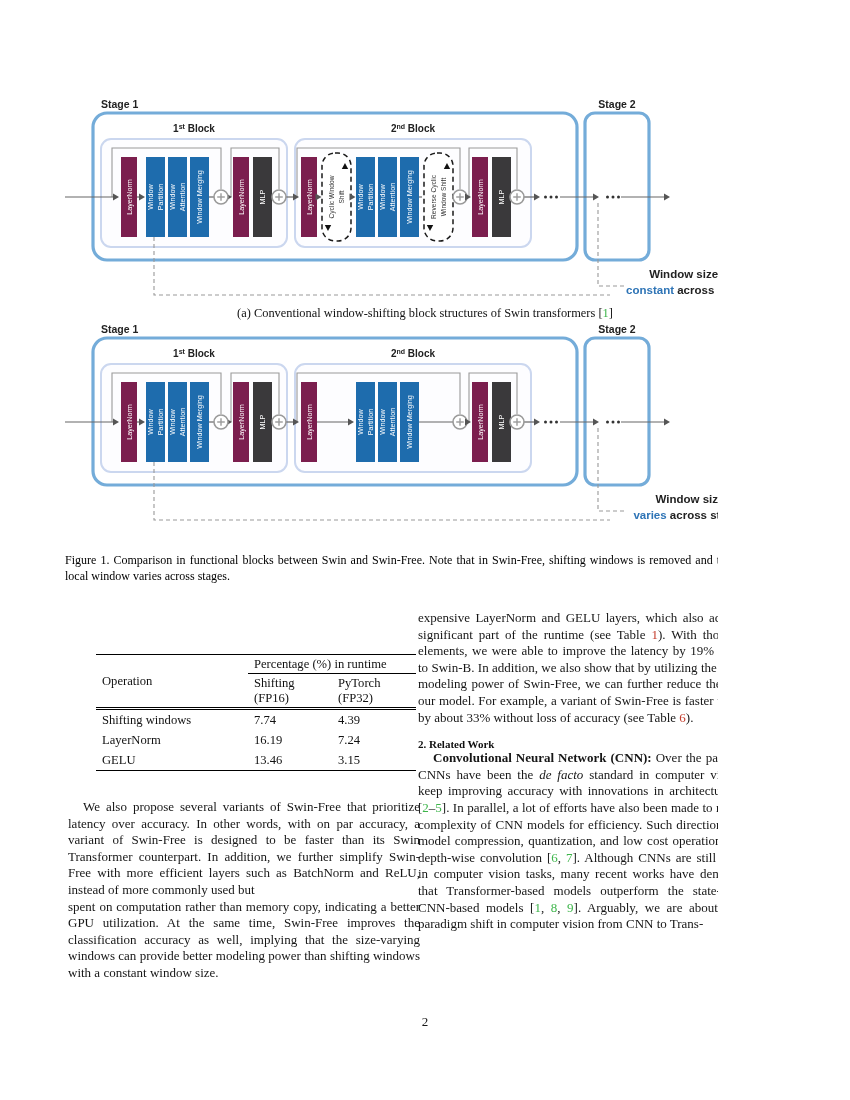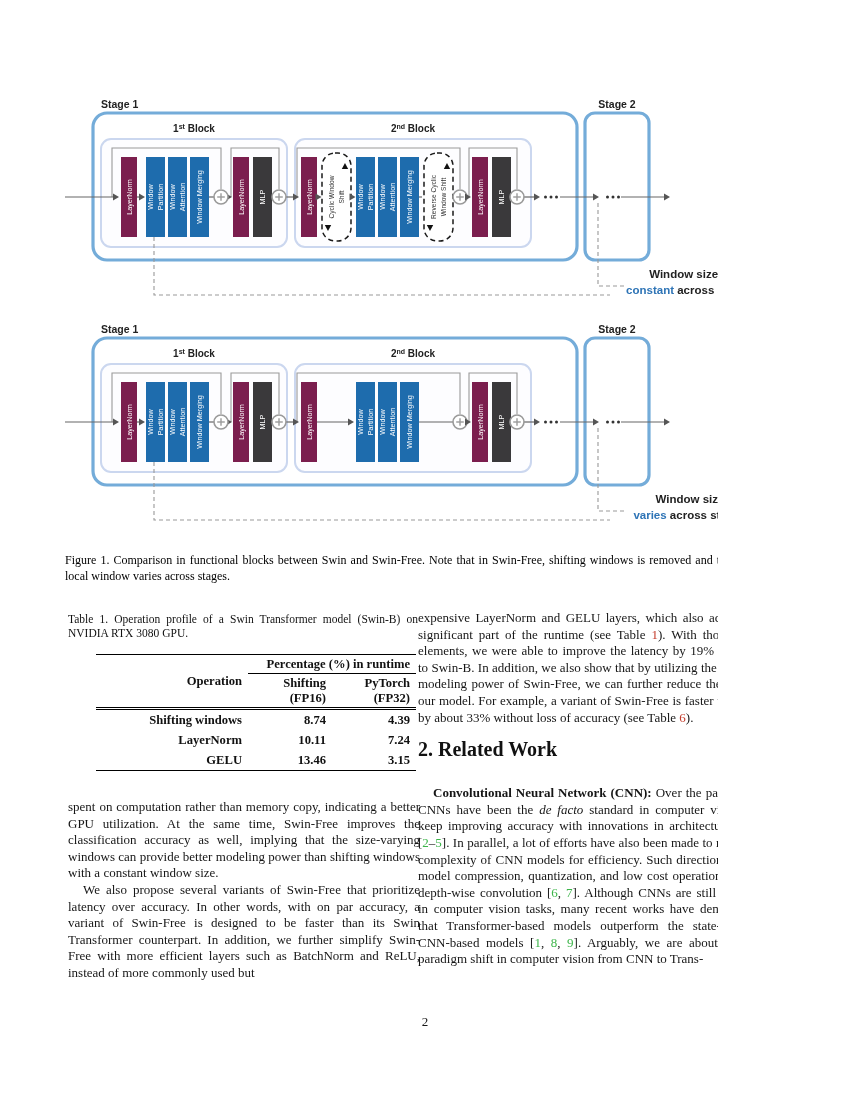--- a/index.html
+++ b/index.html
@@ -7,29 +7,29 @@
         font-family:"Liberation Serif",serif;color:#161616;}
   #fig-svg{position:absolute;left:0;top:0;}
   .cap{position:absolute;left:0;width:850px;text-align:center;font-size:12.4px;color:#111;}
   .figcap{position:absolute;left:65px;width:722px;font-size:12px;line-height:15.6px;
           text-align:justify;color:#000000;}
   .tabcap{position:absolute;left:68px;width:350px;font-size:11.5px;line-height:14.2px;
           text-align:justify;color:#111;}
   .col{position:absolute;width:352px;}
   .body{margin:0;font-size:13px;line-height:16.6px;text-align:justify;}
   .indent{text-indent:15px;}
-  h2{font-size:20px;margin:12px 0 24px 0;font-family:"Liberation Serif",serif;color:#111;}
+  h2{font-size:11px;margin:12px 0 0 0;font-family:"Liberation Serif",serif;color:#111;}
   .s-bold{font-weight:bold;}
   .s-italic{font-style:italic;}
   .s-green{color:#3DB54A;}
   .s-red{color:#C43C2C;}
   table.t1{position:absolute;left:96px;top:654px;border-collapse:collapse;
            font-family:"Liberation Serif",serif;font-size:12.6px;color:#111;
            border-top:1.4px solid #000;}
-  .t1 th,.t1 td{font-weight:bold;text-align:right;padding:1.5px 6px;}
+  .t1 th,.t1 td{font-weight:normal;text-align:left;padding:1.5px 6px;}
   .t1 th.op{width:140px;}
   .t1 th.grp{border-bottom:1px solid #000;}
   .t1 th.sub{width:72px;white-space:pre-line;line-height:15px;}
   .t1 thead tr:last-child th, .t1 th.op{border-bottom:3px double #000;}
   .t1 tbody tr:last-child td{border-bottom:1.4px solid #000;}
   .t1 tbody td{padding-top:2.5px;padding-bottom:2.5px;}
   .pagenum{position:absolute;left:0;top:1014px;width:850px;text-align:center;font-size:13px;}
 </style>
 </head>
 <body>
@@ -207,59 +207,59 @@
         <circle cx="517" cy="422" r="7" fill="#fff" stroke="#9A9A9A" stroke-width="1.6"></circle>
         <line x1="513.2" y1="422" x2="520.8" y2="422" stroke="#9A9A9A" stroke-width="1.4"></line>
         <line x1="517" y1="418.2" x2="517" y2="425.8" stroke="#9A9A9A" stroke-width="1.4"></line>
         <polyline points="154,462 154,520 610,520" fill="none" stroke="#999999" stroke-width="1.1" stroke-dasharray="4 3"></polyline>
         <polyline points="598,428 598,511 626,511" fill="none" stroke="#999999" stroke-width="1.1" stroke-dasharray="4 3"></polyline>
         <text x="690" y="503" text-anchor="middle" font-size="11.5" font-weight="600" font-family="&quot;Liberation Sans&quot;,sans-serif" fill="#222">Window size</text>
         <text x="690" y="519" text-anchor="middle" font-size="11.5" font-weight="600" font-family="&quot;Liberation Sans&quot;,sans-serif" fill="#222"><tspan fill="#2E74B6">varies</tspan><tspan> across stages</tspan></text>
       </g>
     </svg>
 
+  <div class="cap" style="top:306px"><span>(a) Conventional window-shifting block structures of Swin transformers [</span><span class="s-green">1</span><span>]</span></div>
   <div class="figcap" style="top:553px">Figure 1. Comparison in functional blocks between Swin and Swin-Free. Note that in Swin-Free, shifting windows is removed and the size of the local window varies across stages.</div>
 
-  <div class="tabcap" style="top:612px">Table 1. Operation profile of a Swin Transformer model (Swin-B) on NVIDIA RTX 3080 GPU.</div>
 
   <table class="t1">
     <thead>
       <tr>
         <th rowspan="2" class="op">Operation</th>
         <th colspan="2" class="grp">Percentage (%) in runtime</th>
       </tr>
       <tr>
         <th class="sub">Shifting
 (FP16)</th>
         <th class="sub">PyTorch
 (FP32)</th>
       </tr>
     </thead>
     <tbody id="t1body">
         <tr>
           <td>Shifting windows</td>
-          <td>8.74</td>
+          <td>7.74</td>
           <td>4.39</td>
         </tr>
         <tr>
           <td>LayerNorm</td>
-          <td>10.11</td>
+          <td>16.19</td>
           <td>7.24</td>
         </tr>
         <tr>
           <td>GELU</td>
           <td>13.46</td>
           <td>3.15</td>
         </tr>
       </tbody>
   </table>
 
   <div class="col" style="left:68px;top:799px">
+    <p class="body indent">We also propose several variants of Swin-Free that prioritize latency over accuracy. In other words, with on par accuracy, a variant of Swin-Free is designed to be faster than its Swin Transformer counterpart. In addition, we further simplify Swin-Free with more efficient layers such as BatchNorm and ReLU, instead of more commonly used but</p>
     <p class="body">spent on computation rather than memory copy, indicating a better GPU utilization. At the same time, Swin-Free improves the classification accuracy as well, implying that the size-varying windows can provide better modeling power than shifting windows with a constant window size.</p>
-    <p class="body indent">We also propose several variants of Swin-Free that prioritize latency over accuracy. In other words, with on par accuracy, a variant of Swin-Free is designed to be faster than its Swin Transformer counterpart. In addition, we further simplify Swin-Free with more efficient layers such as BatchNorm and ReLU, instead of more commonly used but</p>
   </div>
 
   <div class="col" style="left:418px;top:610px">
     <p class="body"><span>expensive LayerNorm and GELU layers, which also account for significant part of the runtime (see Table </span><span class="s-red">1</span><span>). With those design elements, we were able to improve the latency by 19% compared to Swin-B. In addition, we also show that by utilizing the improved modeling power of Swin-Free, we can further reduce the depth of our model. For example, a variant of Swin-Free is faster than Swin by about 33% without loss of accuracy (see Table </span><span class="s-red">6</span><span>).</span></p>
     <h2>2. Related Work</h2>
     <p class="body indent"><span class="s-bold">Convolutional Neural Network (CNN): </span><span>Over the past decade, CNNs have been the </span><span class="s-italic">de facto</span><span> standard in computer vision, and keep improving accuracy with innovations in architecture design [</span><span class="s-green">2</span><span>–</span><span class="s-green">5</span><span>]. In parallel, a lot of efforts have also been made to reduce the complexity of CNN models for efficiency. Such directions include model compression, quantization, and low cost operations such as depth-wise convolution [</span><span class="s-green">6</span><span>, </span><span class="s-green">7</span><span>]. Although CNNs are still dominant in computer vision tasks, many recent works have demonstrated that Transformer-based models outperform the state-of-the-art CNN-based models [</span><span class="s-green">1</span><span>, </span><span class="s-green">8</span><span>, </span><span class="s-green">9</span><span>]. Arguably, we are about to see a paradigm shift in computer vision from CNN to Trans-</span></p>
   </div>
 
   <div class="pagenum">2</div>
 </div>

